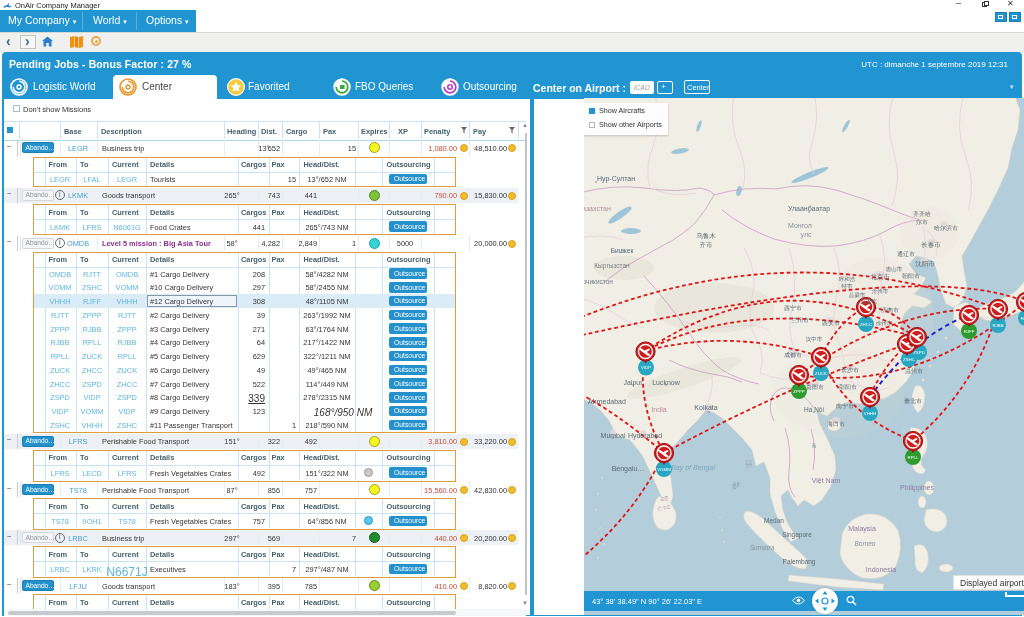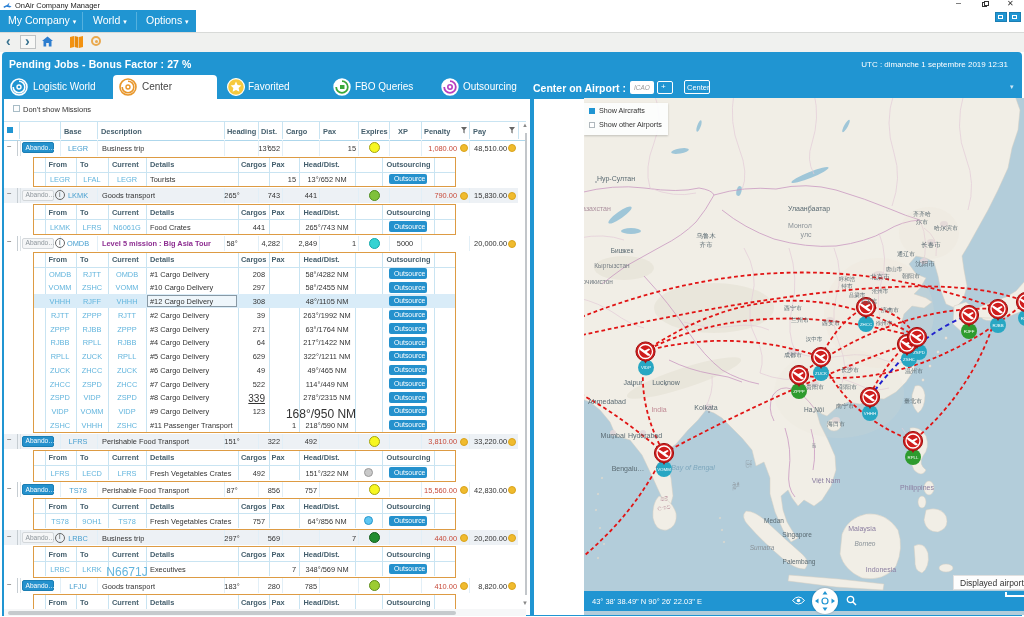--- a/index.html
+++ b/index.html
@@ -353,21 +353,21 @@
 <div class="tx" style="left:150px;top:393.3458333333334px;font-size:7.4px;color:#333;">#8 Cargo Delivery</div>
 <div class="tx" style="right:759px;top:393.3458333333334px;font-size:10px;color:#333;text-decoration:underline;">339</div>
 <div class="tx" style="left:327px;top:393.3458333333334px;font-size:7.4px;color:#333;transform:translateX(-50%);">278°/2315 NM</div>
 <div class="abs" style="left:389px;top:392.1458333333334px;width:38px;height:10.5px;background:#2491cd;border-radius:2px;"></div>
 <div class="tx" style="left:394px;top:393.5458333333334px;font-size:6.8px;color:#fff;">Outsource</div>
 <div class="tx" style="left:60px;top:407.0875000000001px;font-size:7.4px;color:#63b5dd;transform:translateX(-50%);">VIDP</div>
 <div class="tx" style="left:92px;top:407.0875000000001px;font-size:7.4px;color:#63b5dd;transform:translateX(-50%);">VOMM</div>
 <div class="tx" style="left:127px;top:407.0875000000001px;font-size:7.4px;color:#63b5dd;transform:translateX(-50%);">VIDP</div>
 <div class="tx" style="left:150px;top:407.0875000000001px;font-size:7.4px;color:#333;">#9 Cargo Delivery</div>
 <div class="tx" style="right:759px;top:407.0875000000001px;font-size:7.4px;color:#333;">123</div>
-<div class="tx" style="left:321px;top:407.0875000000001px;font-size:12px;color:#333;transform:translateX(-50%);">168°/950 NM</div>
+<div class="tx" style="left:343px;top:407.0875000000001px;font-size:10px;color:#333;transform:translateX(-50%);font-style:italic;">168°/950 NM</div>
 <div class="abs" style="left:389px;top:405.8875000000001px;width:38px;height:10.5px;background:#2491cd;border-radius:2px;"></div>
 <div class="tx" style="left:394px;top:407.2875000000001px;font-size:6.8px;color:#fff;">Outsource</div>
 <div class="tx" style="left:60px;top:420.82916666666677px;font-size:7.4px;color:#63b5dd;transform:translateX(-50%);">ZSHC</div>
 <div class="tx" style="left:92px;top:420.82916666666677px;font-size:7.4px;color:#63b5dd;transform:translateX(-50%);">VHHH</div>
 <div class="tx" style="left:127px;top:420.82916666666677px;font-size:7.4px;color:#63b5dd;transform:translateX(-50%);">ZSHC</div>
 <div class="tx" style="left:150px;top:420.82916666666677px;font-size:7.4px;color:#333;">#11 Passenger Transport</div>
 <div class="tx" style="right:728px;top:420.82916666666677px;font-size:7.4px;color:#333;">1</div>
 <div class="tx" style="left:327px;top:420.82916666666677px;font-size:7.4px;color:#333;transform:translateX(-50%);">218°/590 NM</div>
 <div class="abs" style="left:389px;top:419.6291666666668px;width:38px;height:10.5px;background:#2491cd;border-radius:2px;"></div>
 <div class="tx" style="left:394px;top:421.02916666666675px;font-size:6.8px;color:#fff;">Outsource</div>
@@ -526,42 +526,42 @@
 <div class="tx" style="left:150px;top:549.8px;font-size:7.4px;font-weight:bold;color:#46606e;">Details</div>
 <div class="tx" style="left:241px;top:549.8px;font-size:7.4px;font-weight:bold;color:#46606e;">Cargos</div>
 <div class="tx" style="left:271.5px;top:549.8px;font-size:7.4px;font-weight:bold;color:#46606e;">Pax</div>
 <div class="tx" style="left:303.5px;top:549.8px;font-size:7.4px;font-weight:bold;color:#46606e;">Head/Dist.</div>
 <div class="tx" style="left:386.5px;top:549.8px;font-size:7.4px;font-weight:bold;color:#46606e;">Outsourcing</div>
 <div class="tx" style="left:60px;top:564.75px;font-size:7.4px;color:#63b5dd;transform:translateX(-50%);">LRBC</div>
 <div class="tx" style="left:92px;top:564.75px;font-size:7.4px;color:#63b5dd;transform:translateX(-50%);">LKRK</div>
 <div class="tx" style="left:127px;top:564.75px;font-size:12px;color:#63b5dd;transform:translateX(-50%);">N6671J</div>
 <div class="tx" style="left:150px;top:564.75px;font-size:7.4px;color:#333;">Executives</div>
 <div class="tx" style="right:728px;top:564.75px;font-size:7.4px;color:#333;">7</div>
-<div class="tx" style="left:327px;top:564.75px;font-size:7.4px;color:#333;transform:translateX(-50%);">348°/569 NM</div>
+<div class="tx" style="left:327px;top:564.75px;font-size:7.4px;color:#333;transform:translateX(-50%);">297°/487 NM</div>
 <div class="abs" style="left:389px;top:563.55px;width:38px;height:10.5px;background:#2491cd;border-radius:2px;"></div>
 <div class="tx" style="left:394px;top:564.95px;font-size:6.8px;color:#fff;">Outsource</div>
 <div class="abs" style="left:60px;top:578px;width:1px;height:15px;background:#e2eff7;"></div>
 <div class="abs" style="left:97px;top:578px;width:1px;height:15px;background:#e2eff7;"></div>
 <div class="abs" style="left:224px;top:578px;width:1px;height:15px;background:#e2eff7;"></div>
 <div class="abs" style="left:258px;top:578px;width:1px;height:15px;background:#e2eff7;"></div>
 <div class="abs" style="left:282px;top:578px;width:1px;height:15px;background:#e2eff7;"></div>
 <div class="abs" style="left:319px;top:578px;width:1px;height:15px;background:#e2eff7;"></div>
 <div class="abs" style="left:358px;top:578px;width:1px;height:15px;background:#e2eff7;"></div>
 <div class="abs" style="left:389px;top:578px;width:1px;height:15px;background:#e2eff7;"></div>
 <div class="abs" style="left:421px;top:578px;width:1px;height:15px;background:#e2eff7;"></div>
 <div class="abs" style="left:469px;top:578px;width:1px;height:15px;background:#e2eff7;"></div>
 <div class="tx" style="left:7px;top:579.5px;font-size:8px;color:#555;">−</div>
 <div class="abs" style="left:17px;top:578px;width:1px;height:15px;background:#c6cdd2;"></div>
 <div class="abs" style="left:19.5px;top:578px;width:1px;height:15px;background:#dde3e7;"></div>
 <div class="abs" style="left:22px;top:580.0px;width:32px;height:11px;background:#2491cd;border:1px solid #1b7eb3;border-radius:2px;"></div>
 <div class="tx" style="left:25.5px;top:581.7px;font-size:6.6px;color:#fff;">Abando…</div>
 <div class="tx" style="left:78px;top:581.5px;font-size:7.4px;color:#4aa0d0;transform:translateX(-50%);">LFJU</div>
 <div class="tx" style="left:102px;top:581.5px;width:123px;overflow:hidden;font-size:7.4px;color:#333;">Goods transport</div>
 <div class="tx" style="left:232px;top:581.5px;font-size:7.4px;color:#333;transform:translateX(-50%);">183°</div>
-<div class="tx" style="right:744px;top:581.5px;font-size:7.4px;color:#333;">280</div>
+<div class="tx" style="right:744px;top:581.5px;font-size:7.4px;color:#333;">395</div>
 <div class="tx" style="right:707px;top:581.5px;font-size:7.4px;color:#333;">785</div>
 <div class="abs" style="left:369.0px;top:580.0px;width:11px;height:11px;border-radius:50%;background:#9ccc33;border:1.3px solid #5f8c1a;"></div>
 <div class="tx" style="right:567px;top:581.5px;font-size:7.4px;color:#c74a3a;">410.00</div>
 <div class="abs" style="left:459.5px;top:582.0px;width:8px;height:8px;border-radius:50%;background:#f0bb2e;border:1.2px solid #d9a31c;"></div>
 <div class="tx" style="right:517px;top:581.5px;font-size:7.4px;color:#333;">8,820.00</div>
 <div class="abs" style="left:507.5px;top:582.0px;width:8px;height:8px;border-radius:50%;background:#f0bb2e;border:1.2px solid #d9a31c;"></div>
 <div class="abs" style="left:33px;top:594px;width:423px;height:15px;border:1.3px solid #dd9b43;border-bottom:none;background:#fff;"></div>
 <div class="abs" style="left:44.5px;top:595px;width:1px;height:13.5px;background:#c9e4f2;"></div>
 <div class="abs" style="left:76px;top:595px;width:1px;height:13.5px;background:#c9e4f2;"></div>
 <div class="abs" style="left:108px;top:595px;width:1px;height:13.5px;background:#c9e4f2;"></div>

